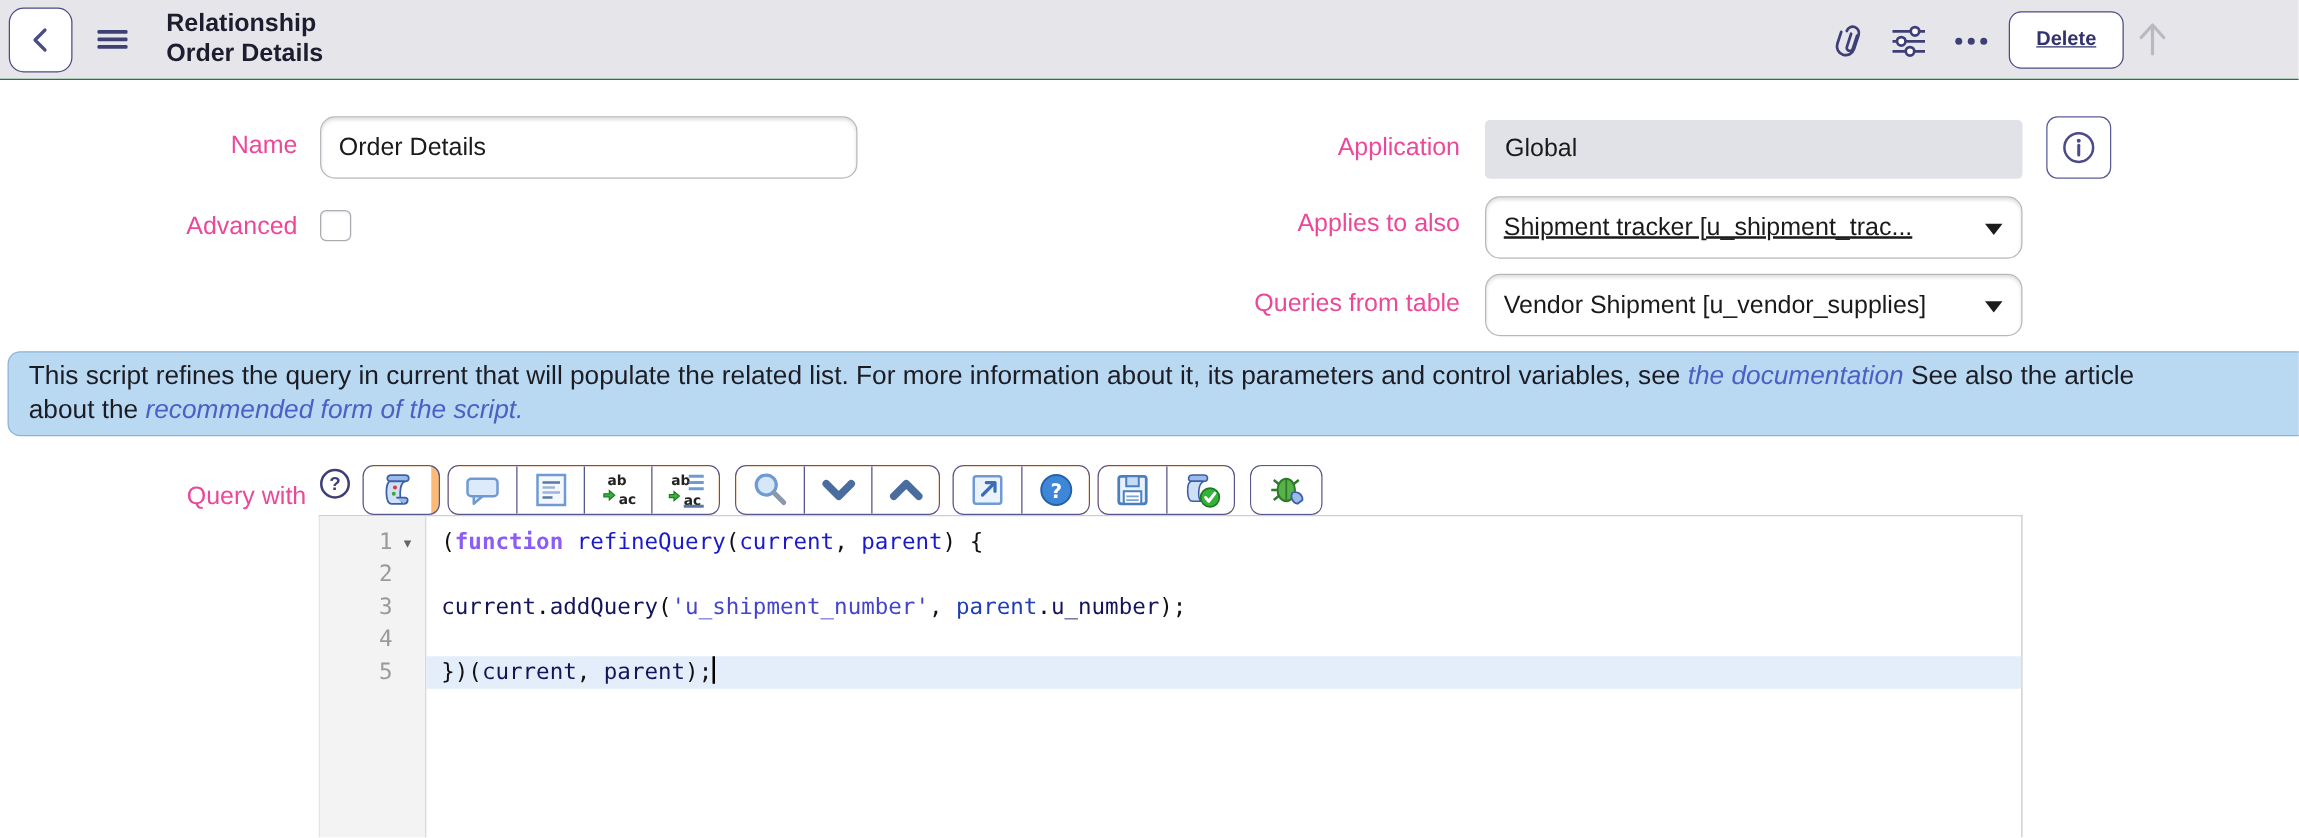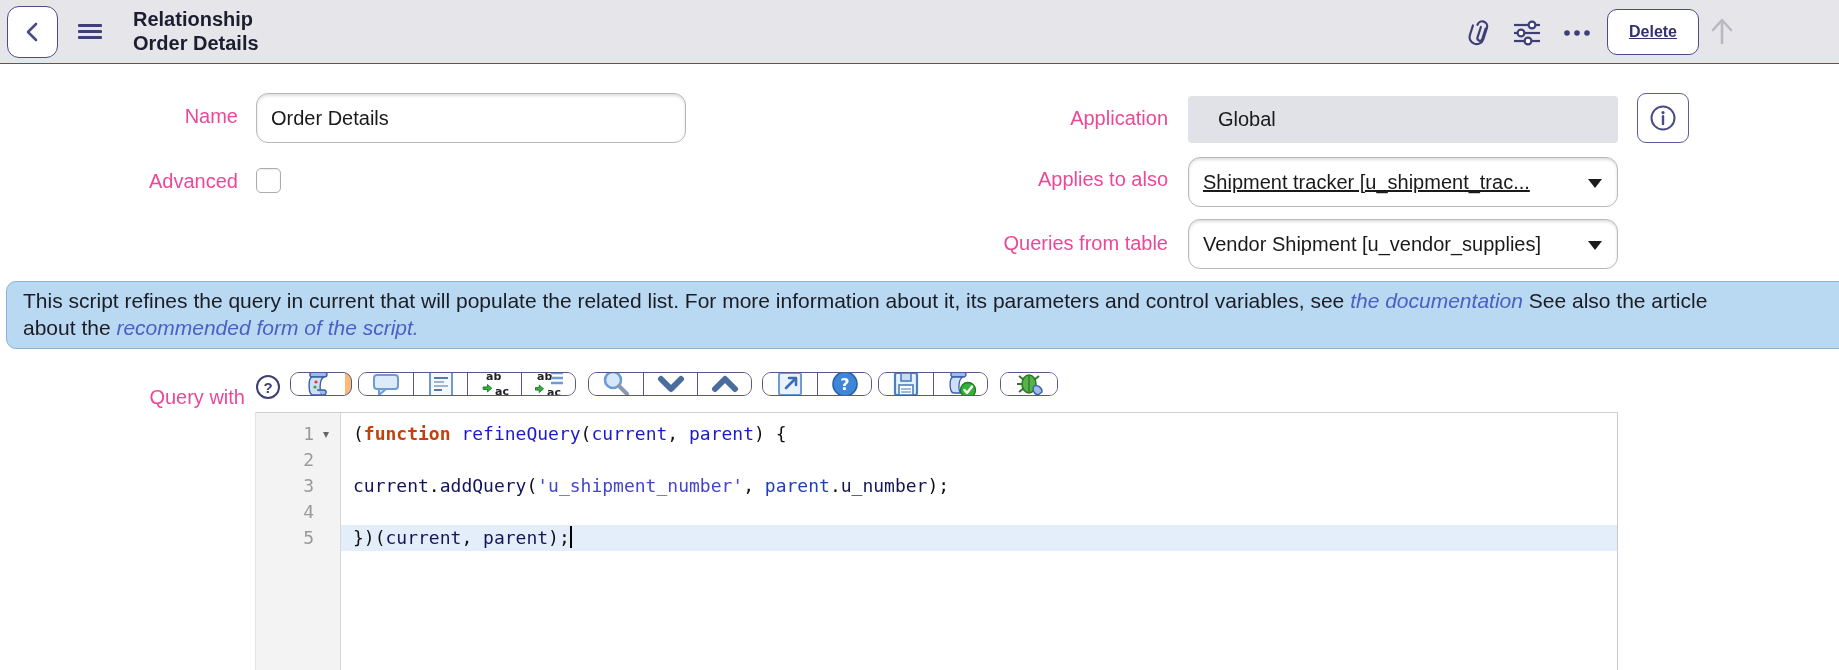--- a/index.html
+++ b/index.html
@@ -25,21 +25,21 @@
                 font-family:"Liberation Sans", sans-serif;text-decoration:underline; }
 
   
   .flabel { position:absolute; font-size:20px; color:#ec4899; text-align:right; }
   .txt-input { position:absolute; left:256px; top:93px; width:430px; height:50px;
                border:1px solid #b7b7bd; border-radius:12px; padding:0 14px;
                font-size:20px; color:#1a1a1a; font-family:"Liberation Sans", sans-serif;
                box-shadow:inset 0 2px 3px rgba(0,0,0,.13); background:#fff; }
   .ro-field { position:absolute; left:1188px; top:96px; width:430px; height:47px;
               background:#e0e2e7; border-radius:4px; font-size:20px; color:#1a1a1a;
-              line-height:47px; padding:0 30px; }
+              line-height:47px; padding:0 16px; }
   .info-btn { position:absolute; left:1637px; top:93px; width:52px; height:50px;
               background:#fff; border:1.5px solid #5c5c96; border-radius:9px;
               display:flex; align-items:center; justify-content:center; cursor:pointer; }
   .checkbox { position:absolute; left:256px; top:168px; width:25px; height:25px;
               border:1px solid #ababb2; border-radius:5px; background:#fff;
               box-shadow:inset 0 1px 2px rgba(0,0,0,.08); cursor:pointer; }
   .dropdown { position:absolute; left:1188px; width:430px; height:50px; background:#fff;
               border:1px solid #b7b7bd; border-radius:12px; font-size:20px; color:#1a1a1a;
               box-shadow:inset 0 2px 3px rgba(0,0,0,.13); display:flex; align-items:center;
               padding:0 40px 0 14px; cursor:pointer; white-space:nowrap; overflow:hidden; }
@@ -51,39 +51,39 @@
   .banner { position:absolute; left:6px; top:281px; width:2094px;
             background:#b8d9f1; border:1px solid #8ab3d7; border-radius:10px;
             padding:5px 16px 7px 16px; font-size:21px; line-height:27px; color:#1c1c24; }
   .banner .bline { display:block; white-space:nowrap; }
   .banner a { color:#4a60c4; text-decoration:none; cursor:pointer;font-style:italic; }
 
   
   .help-q { position:absolute; left:256px; top:375px; width:24px; height:24px;
             border:2px solid #3f3f78; border-radius:50%; color:#3f3f78; font-size:15px;
             font-weight:700; display:flex; align-items:center; justify-content:center; cursor:pointer; }
-  .tgroup { position:absolute; top:372px; height:24px; display:inline-flex;
+  .tgroup { position:absolute; top:372px; height:40px; display:inline-flex;
             border:1.4px solid #57578e; border-radius:9px; overflow:hidden; background:#fdba74; }
   .tbtn { width:54px; height:100%; display:flex; align-items:center; justify-content:center;
           background:#fff; border:none; border-left:1.2px solid #57578e; cursor:pointer; padding:0; }
   .tbtn:first-child { border-left:none; }
 
   
   .editor { position:absolute; left:255px; top:412px; width:1363px; height:258px;
             border-top:1px solid #cfcfcf; border-right:1px solid #c9c9c9; border-left:1px solid #e4e4e4;
             display:flex; font-family:"DejaVu Sans Mono", monospace; font-size:18px; background:#fff; }
   .gutter { width:85px; background:#f3f3f3; border-right:1px solid #d8d8d8; padding-top:8px; }
   .gut-row { height:26px; line-height:26px; display:flex; }
   .gut-num { width:58px; text-align:right; color:#9a9a9a; }
   .gut-fold { width:24px; text-align:center; color:#666; font-size:12px; line-height:26px;
               font-family:"DejaVu Sans", sans-serif; cursor:pointer; }
   .code-area { flex:1; padding-top:8px; position:relative; cursor:text; }
   .code-line { height:26px; line-height:26px; padding-left:12px; white-space:pre; color:#111; }
   .code-line.active { background:#e4eefb; }
-  .tk-kw  { color:#c2410c; font-weight:bold; }
+  .tk-kw  { color:#8b5cf6; font-weight:bold; }
   .tk-def { color:#1a1acc; }
   .tk-var { color:#14145a; }
   .tk-var2{ color:#1f3fb4; }
   .tk-str { color:#4444cc; }
   .cursor { display:inline-block; width:0; height:22px; border-left:2px solid #000;
             vertical-align:-4px; }
   svg { display:block; }
 </style>
 </head>
 <body>

